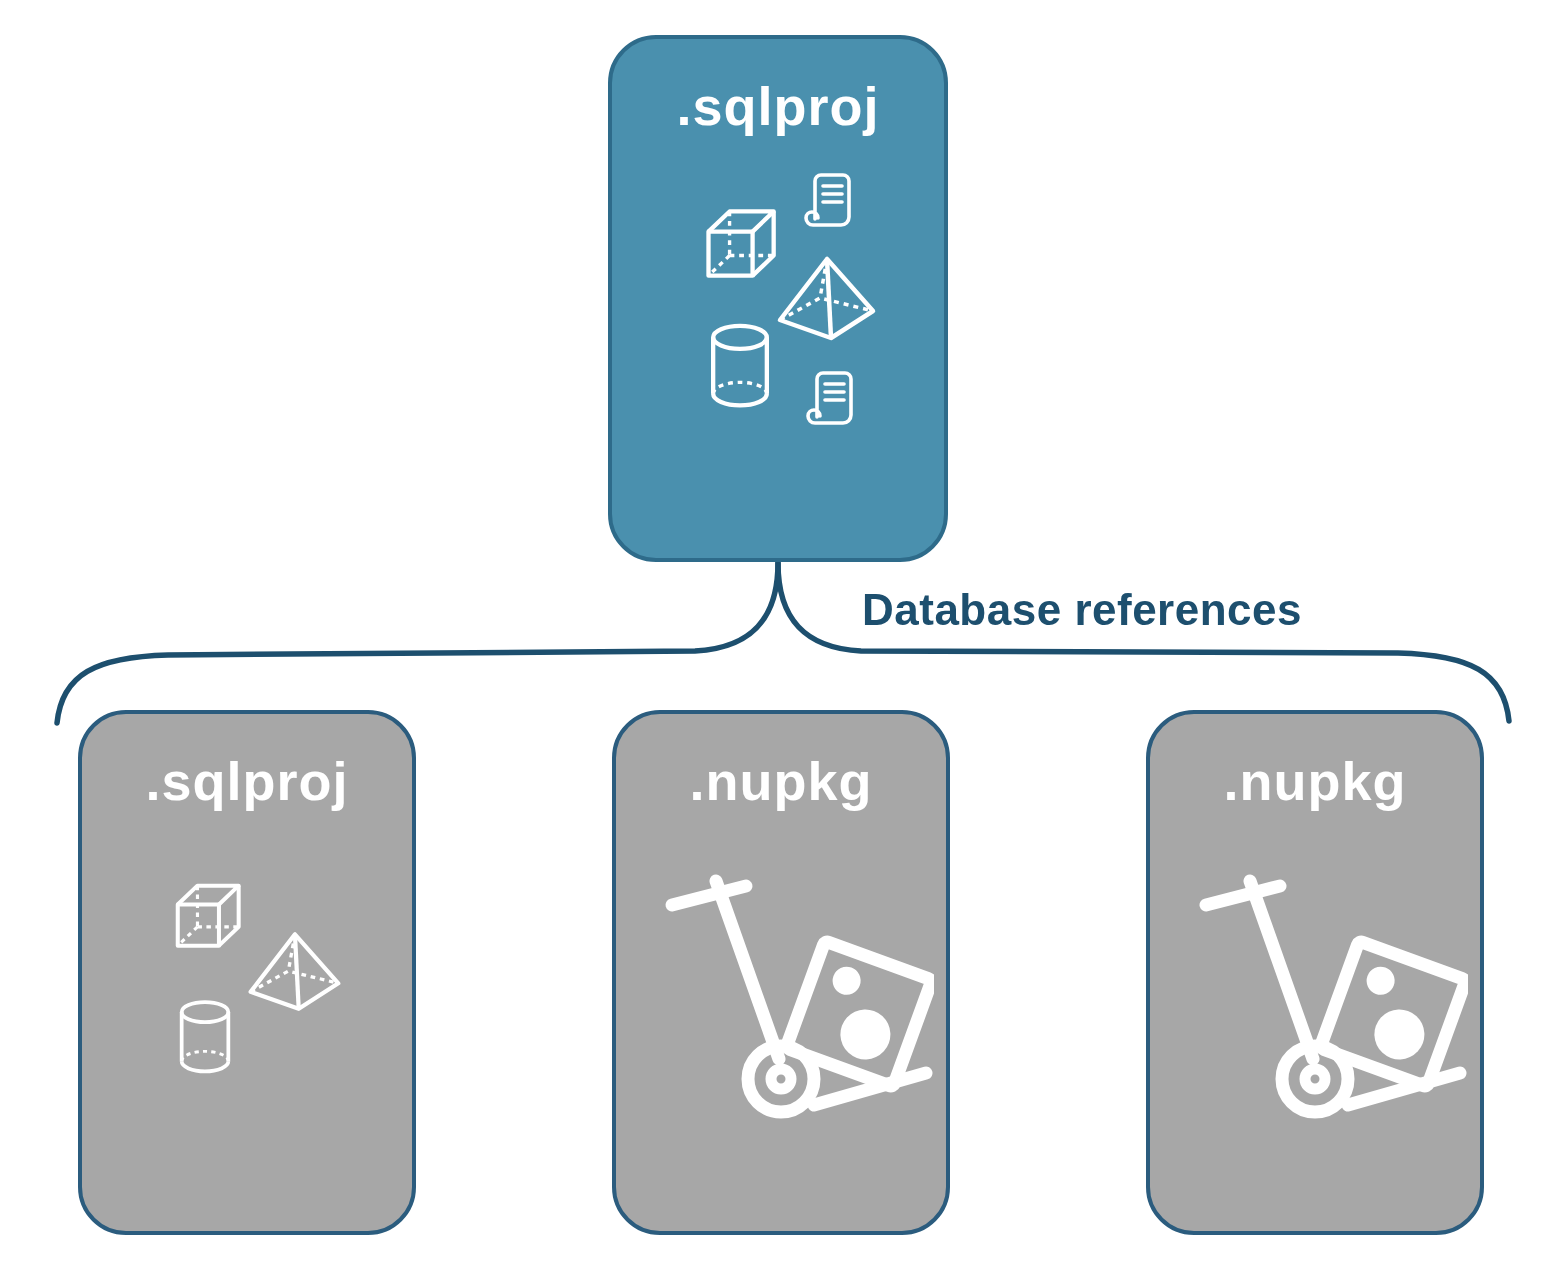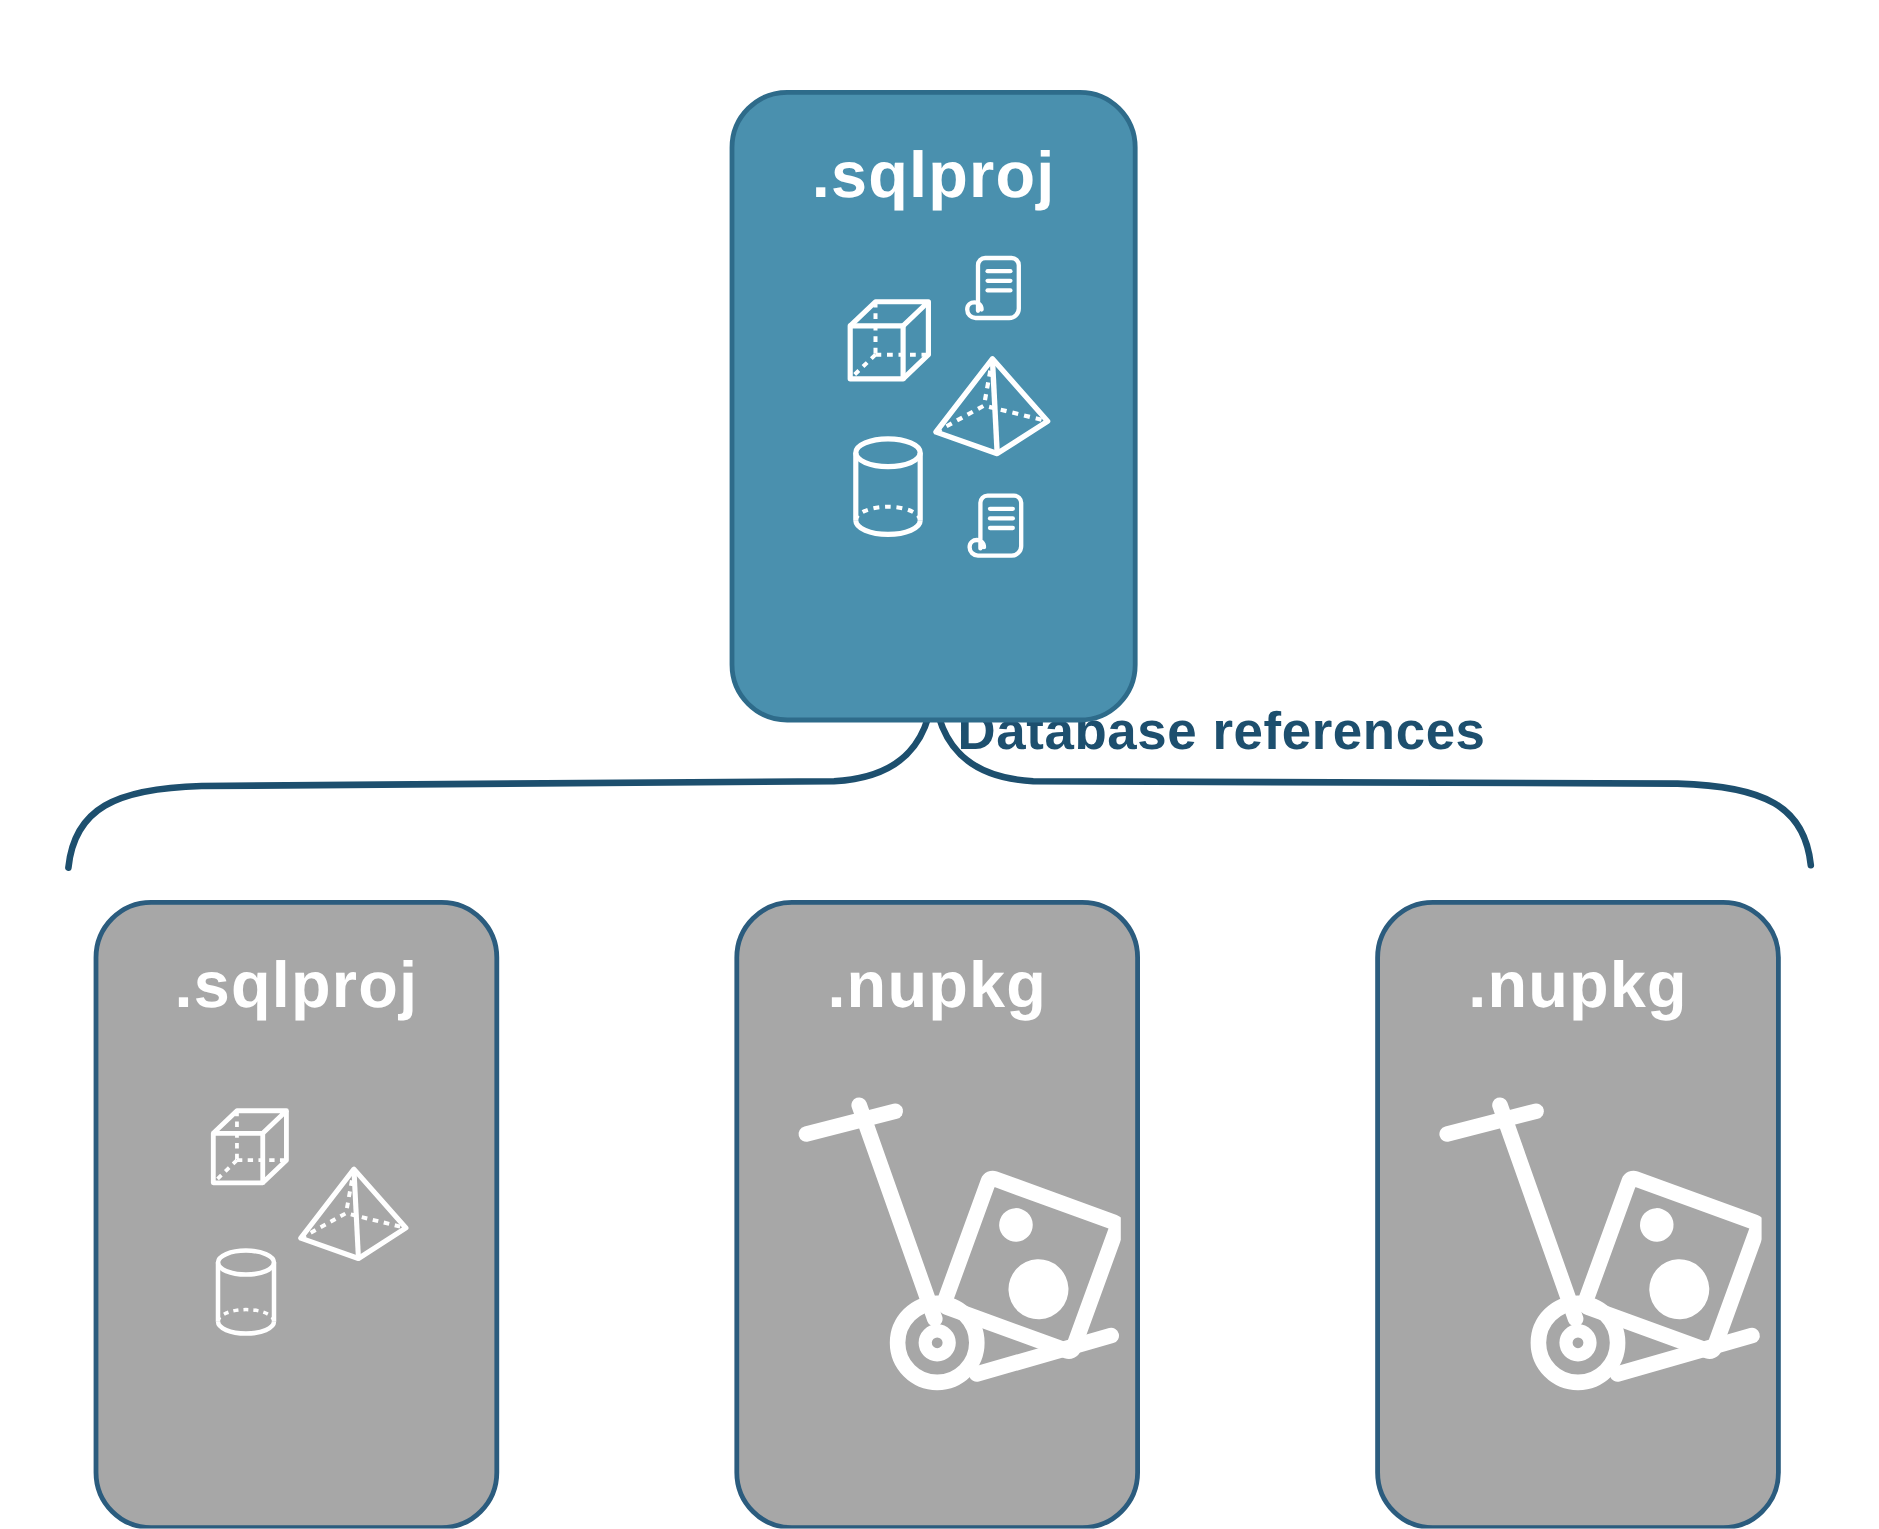--- a/index.html
+++ b/index.html
@@ -17,21 +17,20 @@
     position:relative;
     width:1566px;height:1274px;
     background:var(--bg);
     font-family:"Liberation Sans", sans-serif;
     overflow:hidden;
   }
   .node{
     position:absolute;
     border-radius:48px;
     padding-top:40px;
-    margin-top:40px;
   }
   .node-root{
     left:608px;top:35px;width:340px;height:527px;
     background:var(--accent-fill);
     border:4px solid var(--accent-border);
   }
   .node-child{
     top:710px;width:338px;height:525px;
     background:var(--gray-fill);
     border:4px solid var(--gray-border);
@@ -58,21 +57,21 @@
     pointer-events:none;
   }
   .connector-svg path{
     fill:none;
     stroke:var(--navy);
     stroke-width:5.5;
     stroke-linecap:round;
   }
   .connector-label{
     position:absolute;
-    left:798px;top:585px;
+    left:862px;top:585px;
     color:var(--navy);
     font-size:44px;
     font-weight:700;
     letter-spacing:0.5px;
     white-space:nowrap;
   }
 </style>
 </head>
 <body>
 

